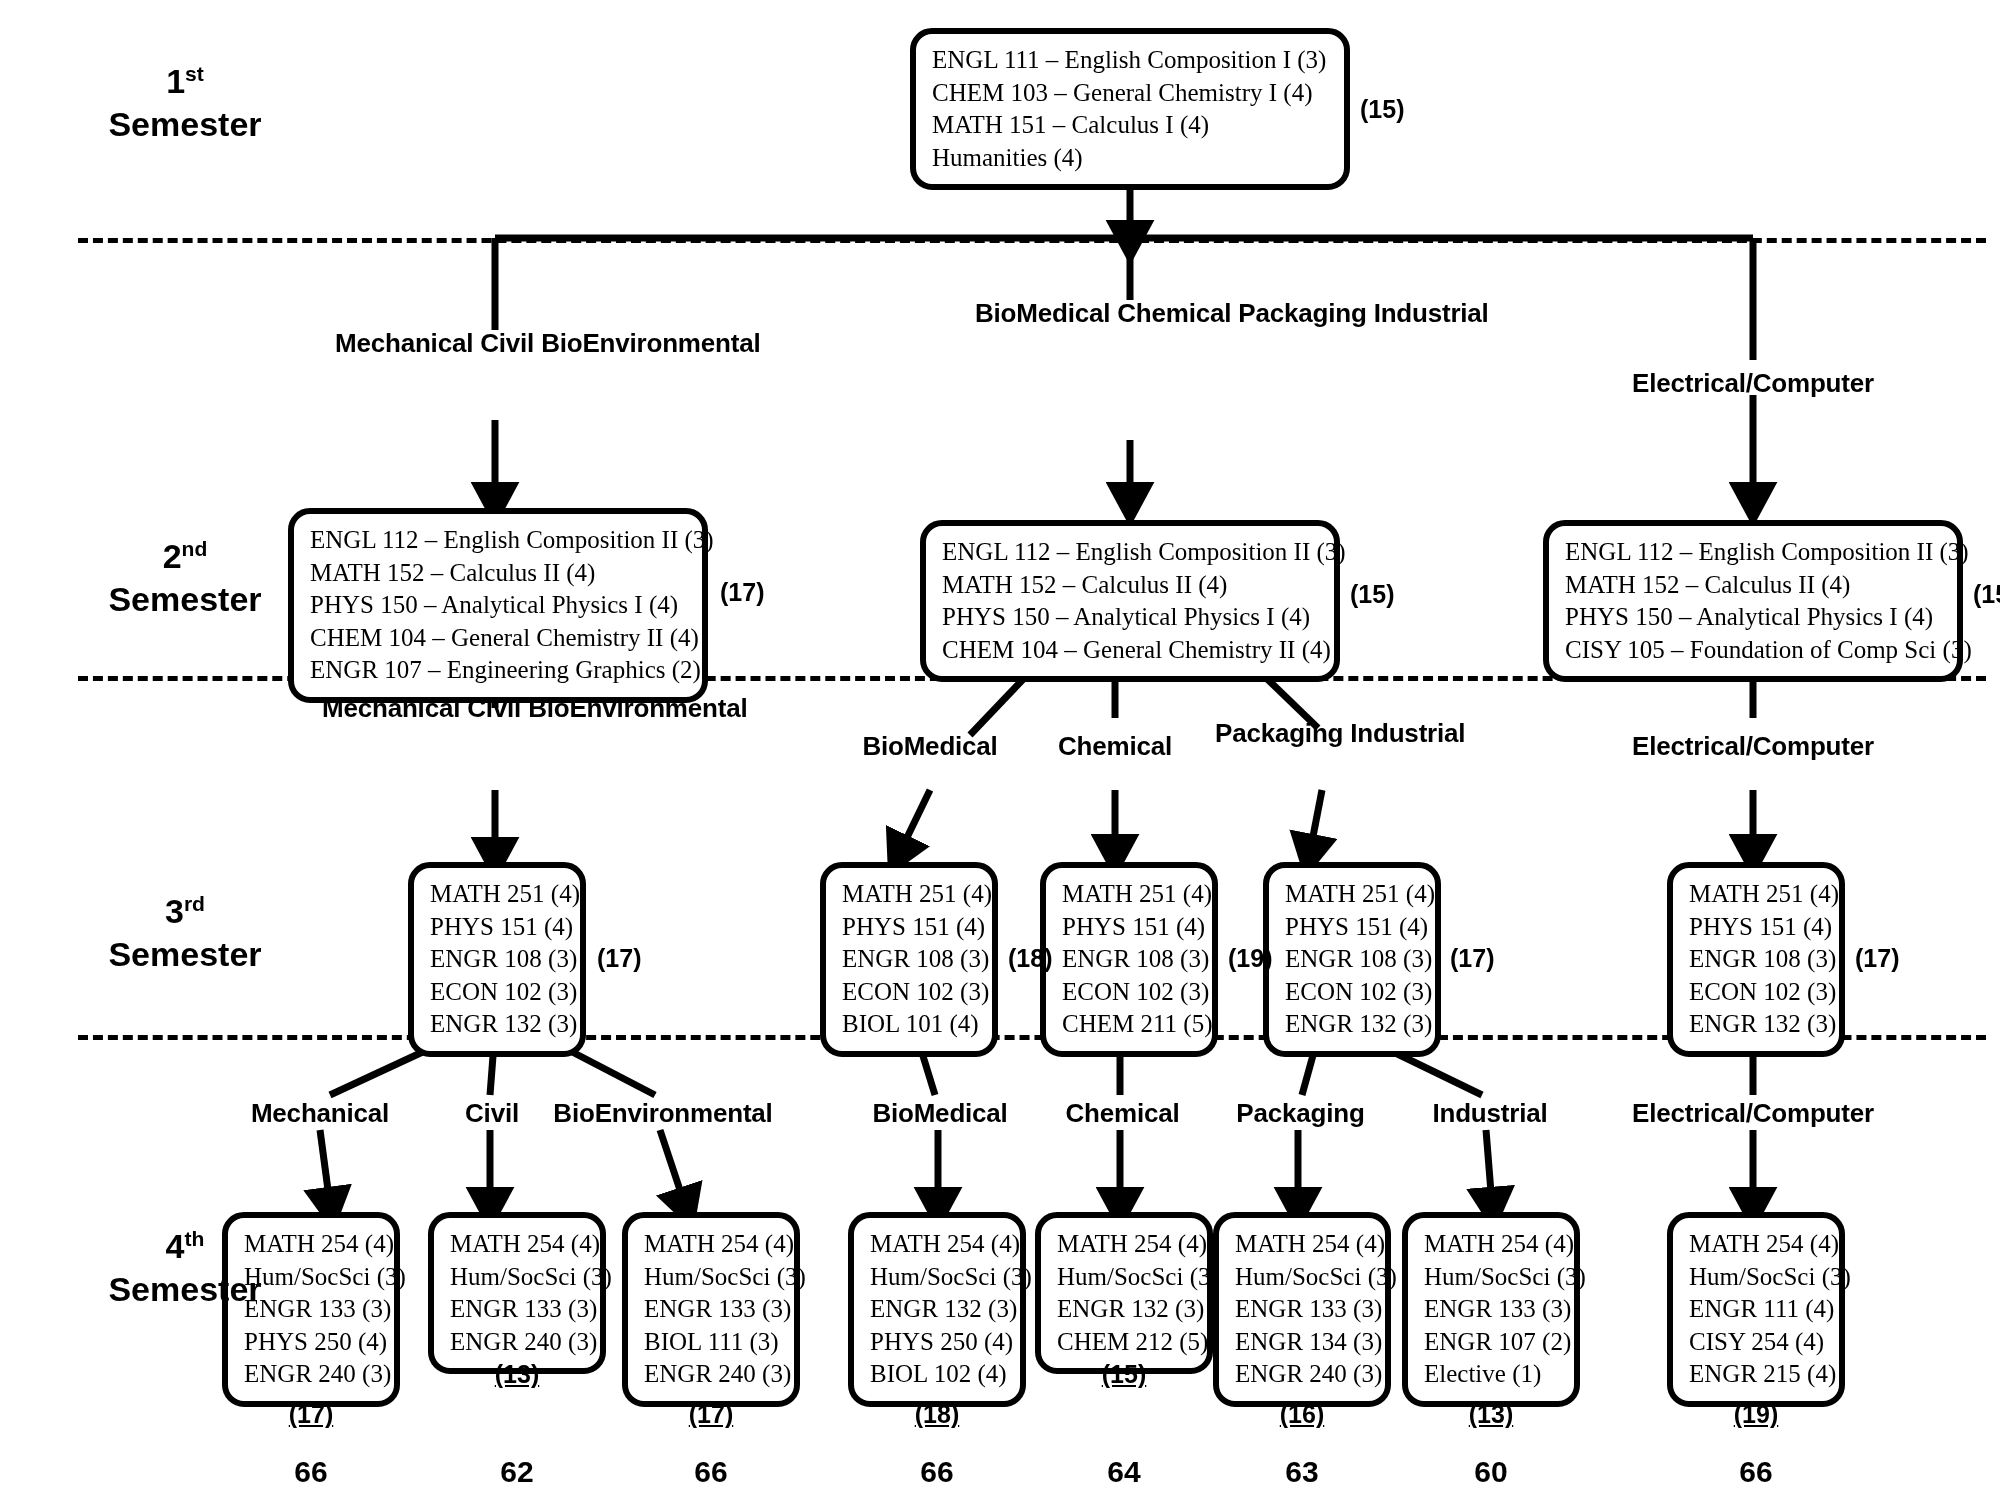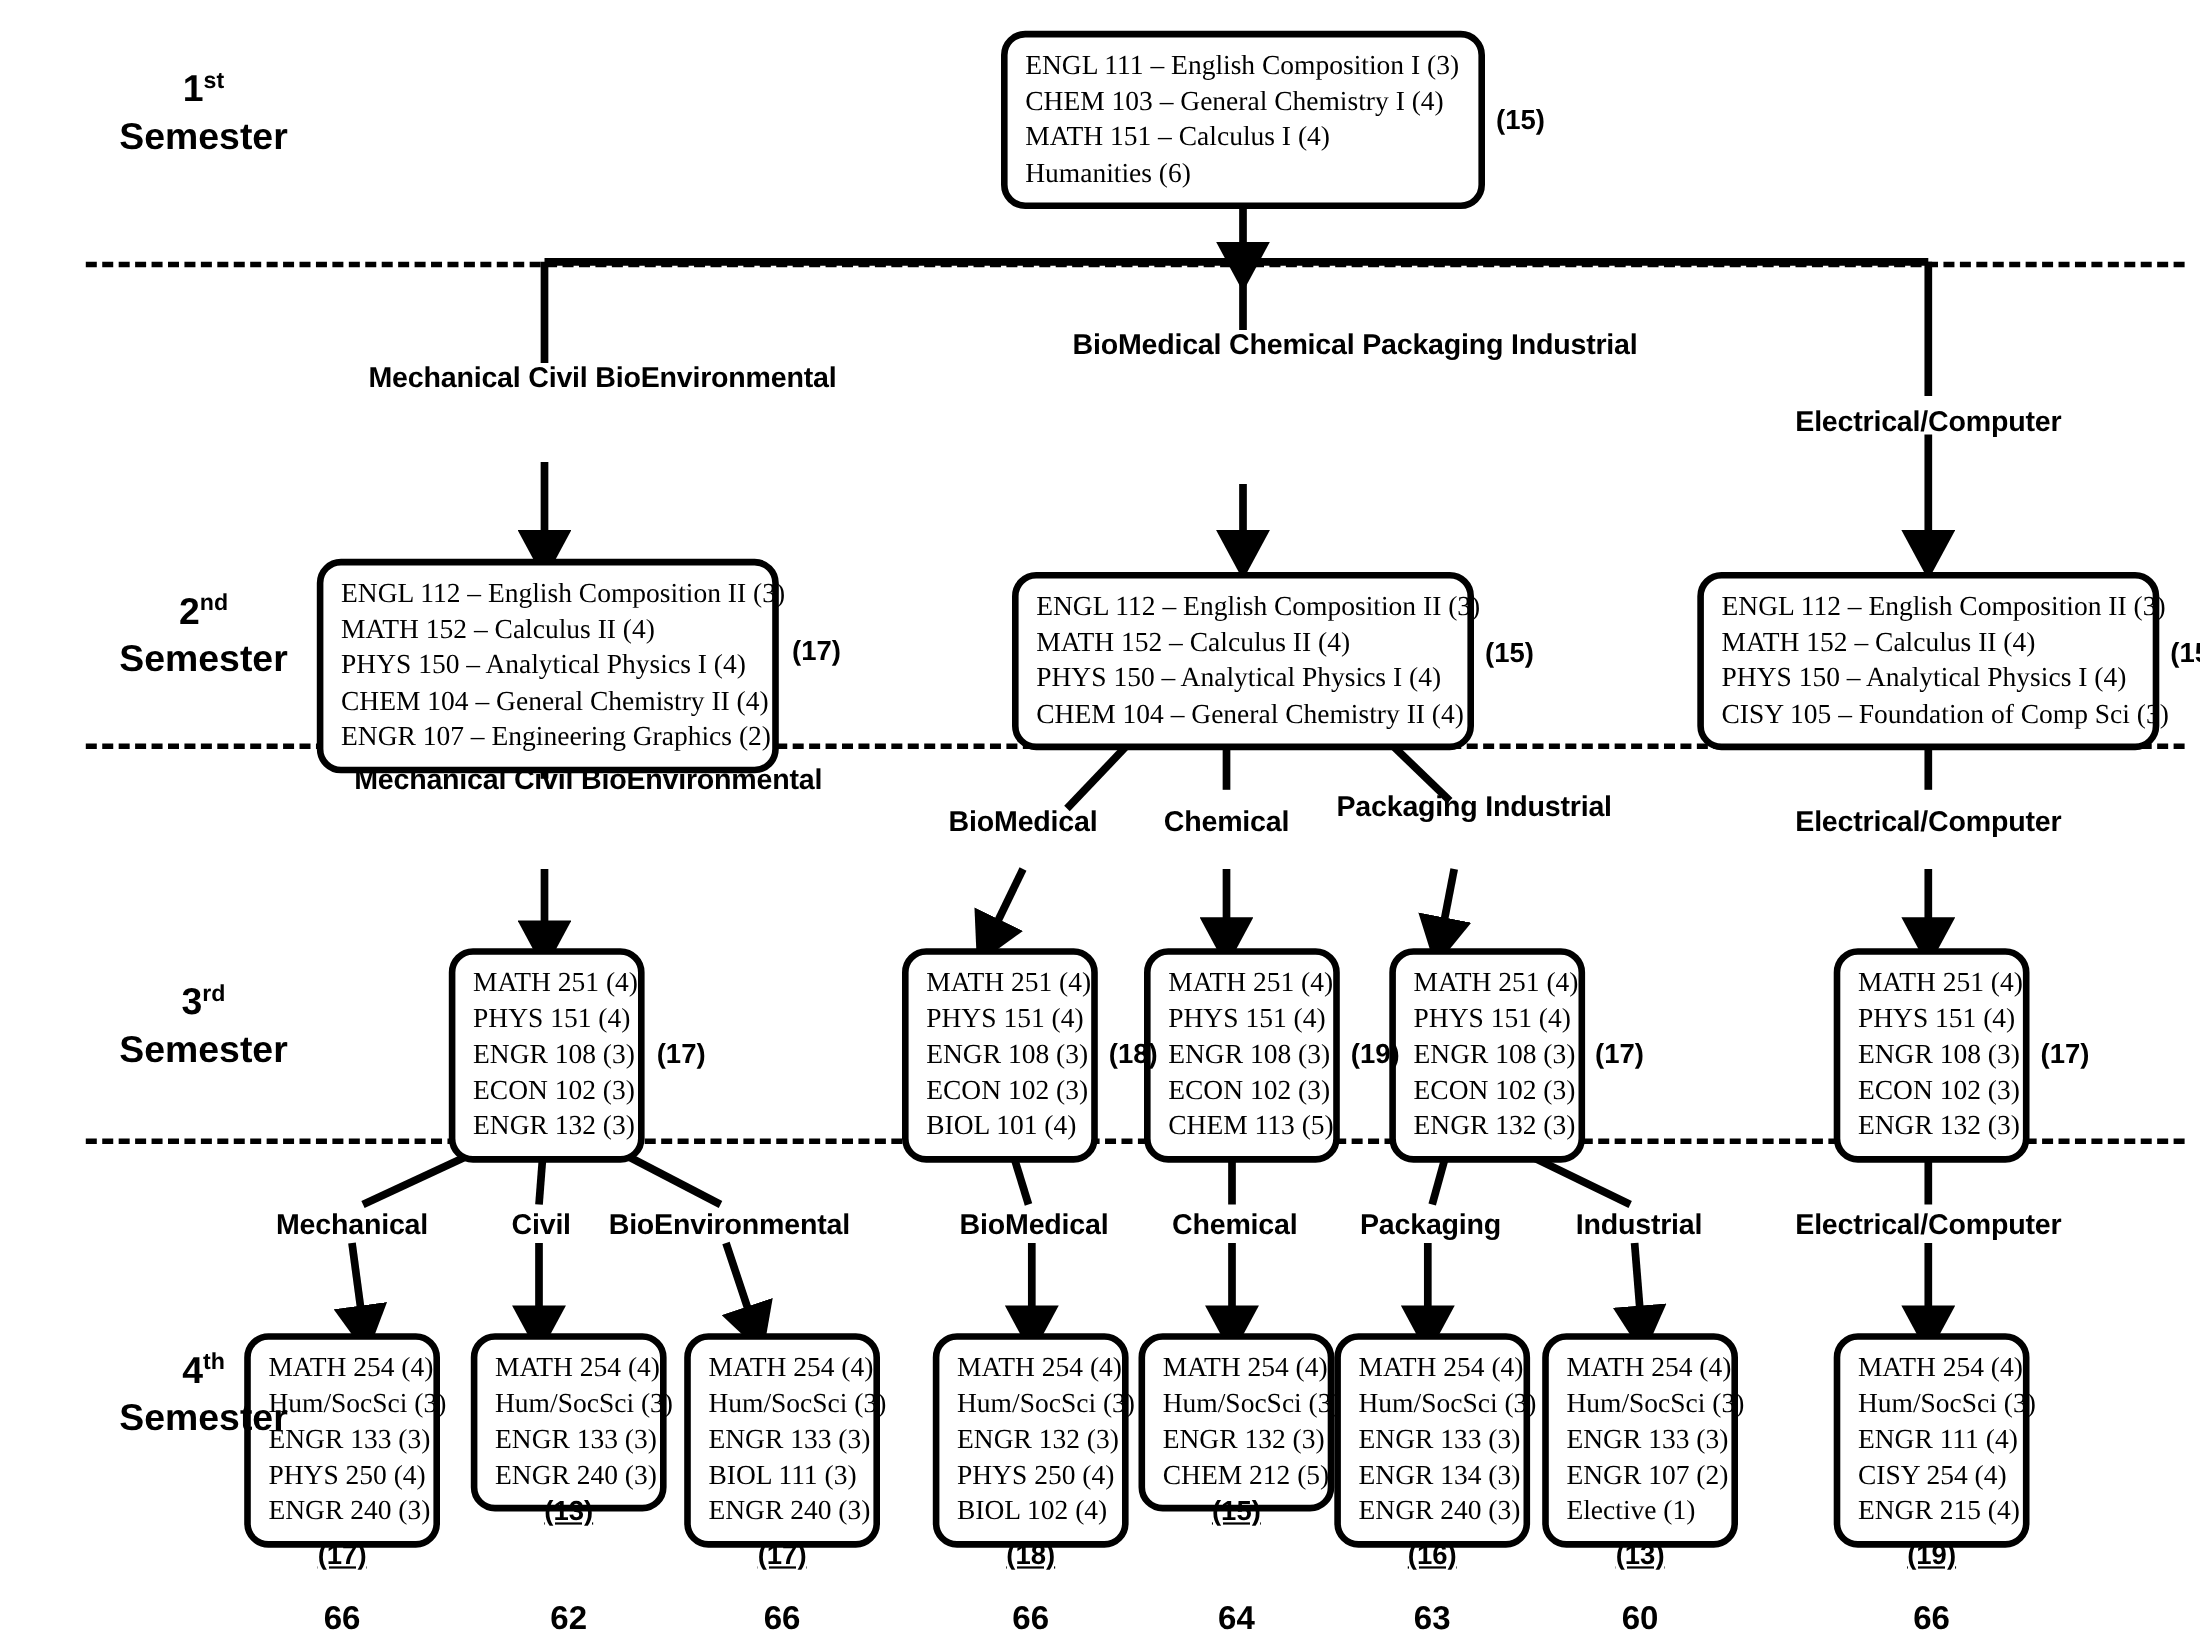--- a/index.html
+++ b/index.html
@@ -176,21 +176,21 @@
   </div>
   <div class="sem-label" style="left:20px;top:1225px;width:270px;">
     <span>4</span><sup>th</sup><br>
     <span>Semester</span>
   </div>
 
   <div class="box" style="left:880px;top:28px;width:440px;">
     <span class="ln">ENGL 111 – English Composition I (3)</span>
     <span class="ln">CHEM 103 – General Chemistry I (4)</span>
     <span class="ln">MATH 151 – Calculus I (4)</span>
-    <span class="ln">Humanities (6)</span>
+    <span class="ln">Humanities (4)</span>
   </div>
   <div class="credits" style="left:1330px;top:95px;">(15)</div>
 
   <div class="track" style="left:305px;top:325px;width:320px;">
     <span class="ln">Mechanical</span>
     <span class="ln">Civil</span>
     <span class="ln">BioEnvironmental</span>
   </div>
   <div class="track" style="left:945px;top:295px;width:310px;">
     <span class="ln">BioMedical</span>
@@ -262,21 +262,21 @@
     <span class="ln">ECON 102 (3)</span>
     <span class="ln">BIOL 101 (4)</span>
   </div>
   <div class="credits" style="left:978px;top:944px;">(18)</div>
 
   <div class="box" style="left:1010px;top:862px;width:178px;">
     <span class="ln">MATH 251 (4)</span>
     <span class="ln">PHYS 151 (4)</span>
     <span class="ln">ENGR 108 (3)</span>
     <span class="ln">ECON 102 (3)</span>
-    <span class="ln">CHEM 113 (5)</span>
+    <span class="ln">CHEM 211 (5)</span>
   </div>
   <div class="credits" style="left:1198px;top:944px;">(19)</div>
 
   <div class="box" style="left:1233px;top:862px;width:178px;">
     <span class="ln">MATH 251 (4)</span>
     <span class="ln">PHYS 151 (4)</span>
     <span class="ln">ENGR 108 (3)</span>
     <span class="ln">ECON 102 (3)</span>
     <span class="ln">ENGR 132 (3)</span>
   </div>

